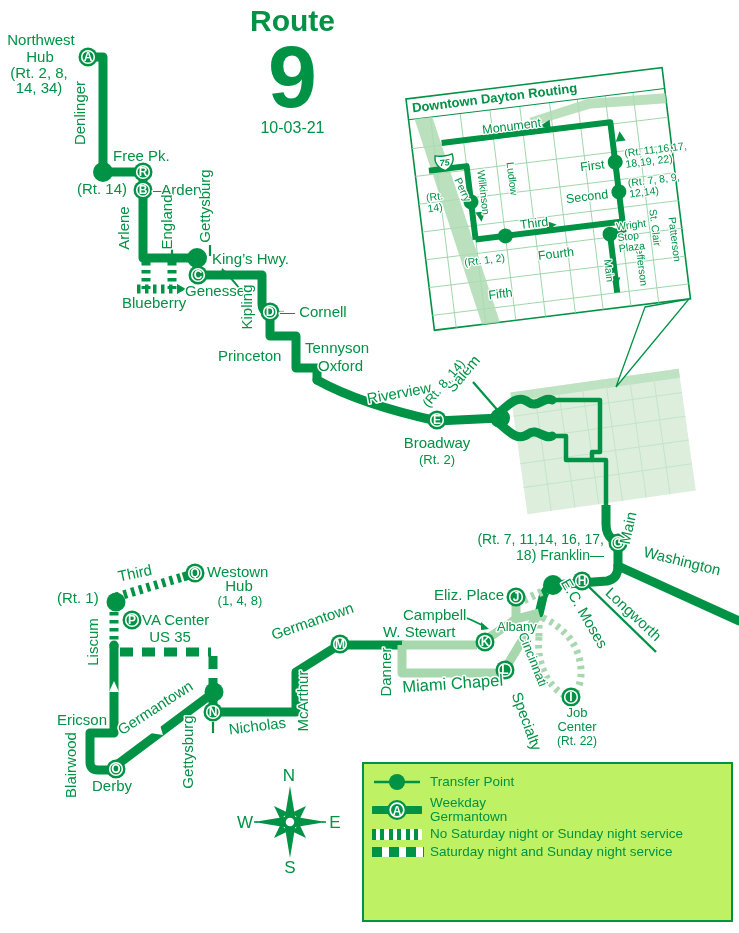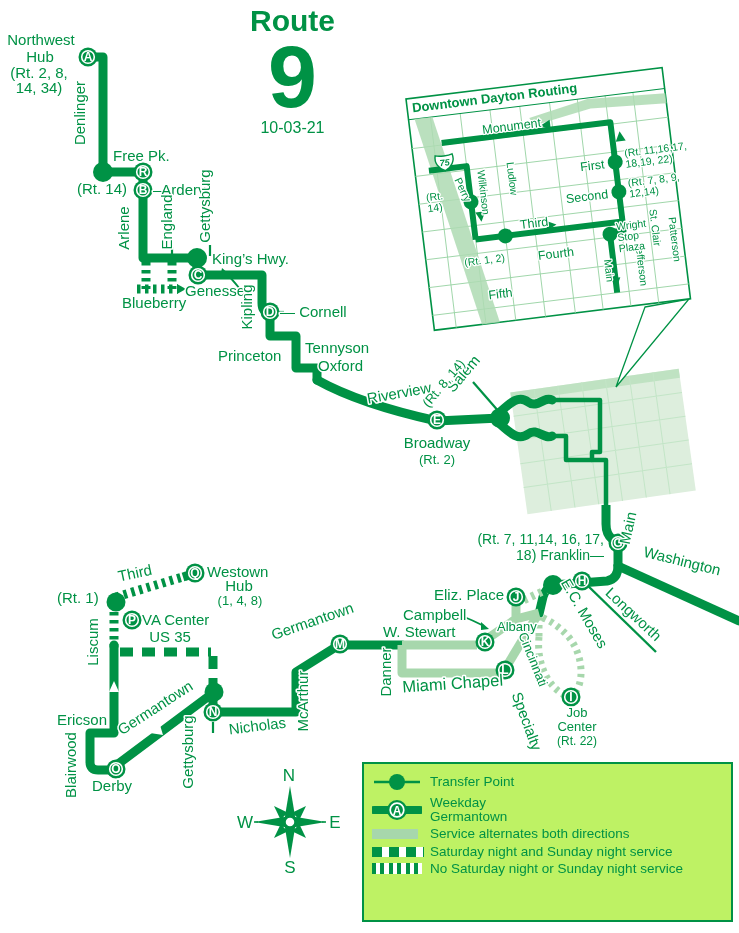--- a/index.html
+++ b/index.html
@@ -333,31 +333,25 @@
             <line x1="2" y1="13" x2="48" y2="13" stroke="#009245" stroke-width="8" stroke-linecap="round"></line>
             <circle cx="25" cy="13" r="10" fill="#009245"></circle>
             <circle cx="25" cy="13" r="6.8" fill="none" stroke="#ffffff" stroke-width="1.7"></circle>
             <text x="25" y="17.5" text-anchor="middle" font-size="12" font-weight="bold" fill="#ffffff">A</text>
           </svg>
     </span>
     <span class="lg-txt"><span>Weekday</span><br><span>Germantown</span></span>
   </div>
   <div class="lg-row">
     <span class="lg-icon">
-          <span class="bar alt"></span>
+          <span class="bar hatch"></span>
         </span>
-    <span class="lg-txt">Service alternates both directions</span>
+    <span class="lg-txt">No Saturday night or Sunday night service</span>
   </div>
   <div class="lg-row">
     <span class="lg-icon">
           <span class="bar satsun"></span>
         </span>
     <span class="lg-txt">Saturday night and Sunday night service</span>
   </div>
-  <div class="lg-row">
-    <span class="lg-icon">
-          <span class="bar hatch"></span>
-        </span>
-    <span class="lg-txt">No Saturday night or Sunday night service</span>
-  </div>
 </div>
 
 </div>
 
 </body></html>

